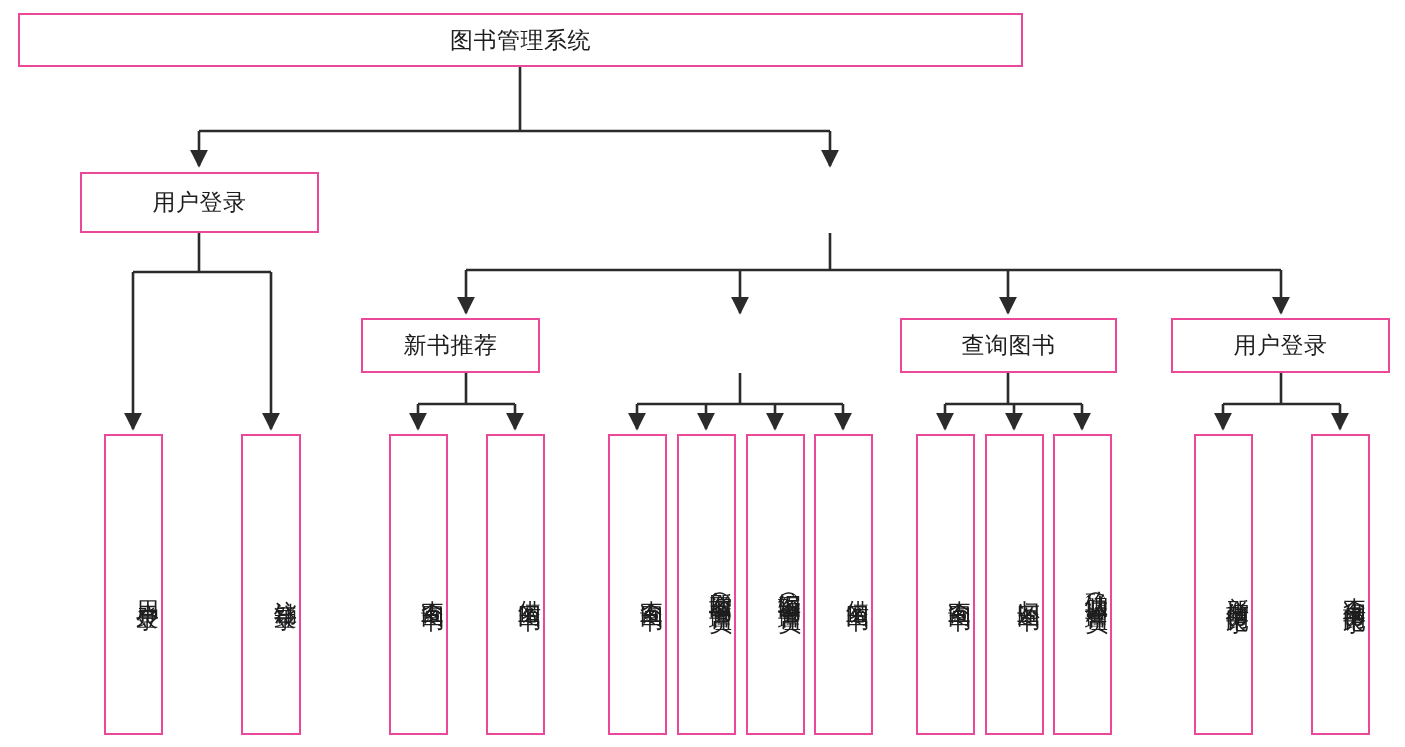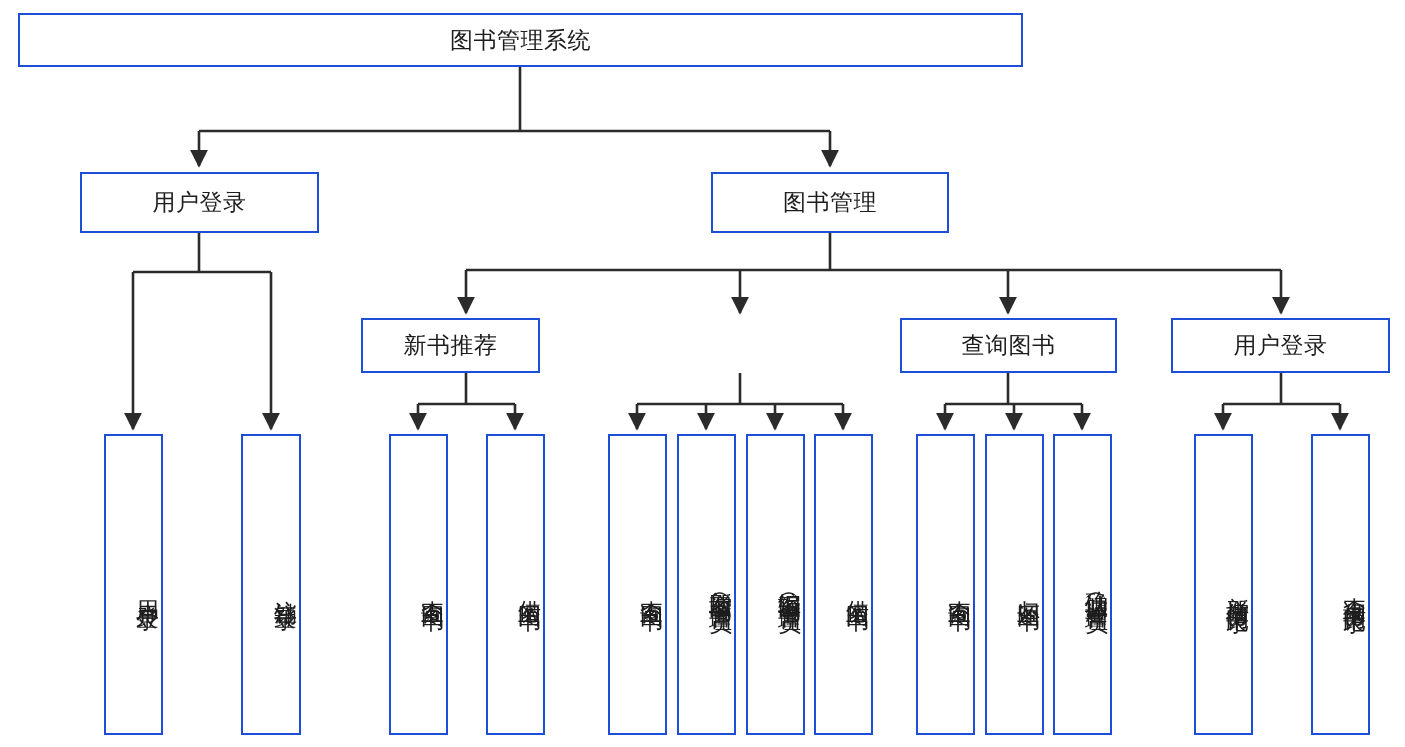--- a/index.html
+++ b/index.html
@@ -22,21 +22,21 @@
     position: absolute;
     left: 0;
     top: 0;
     width: 1405px;
     height: 747px;
     pointer-events: none;
   }
   .node {
     position: absolute;
     box-sizing: border-box;
-    border: 2px solid #1d4ed8;
+    border: 2px solid #ec4899;
     background: #ffffff;
     display: flex;
     align-items: center;
     justify-content: center;
     color: #1d1d1d;
     line-height: 1.14;
   }
   .node-h {
     font-size: 23px;
     letter-spacing: 0.5px;
@@ -116,21 +116,20 @@
       <path d="M 1281 373 L 1281 404"></path>
       <path d="M 1223 404 L 1340 404"></path>
       <path d="M 1223 404 L 1223 429" marker-end="url(#arrow)"></path>
       <path d="M 1340 404 L 1340 429" marker-end="url(#arrow)"></path>
     </g>
   </svg>
 
   <div class="node node-h" style="left:18px; top:13px; width:1005px; height:54px;">图书管理系统</div>
 
   <div class="node node-h" style="left:80px; top:172px; width:239px; height:61px;">用户登录</div>
-  <div class="node node-h" style="left:711px; top:172px; width:238px; height:61px;">图书管理</div>
 
   <div class="node node-h" style="left:361px; top:318px; width:179px; height:55px;">新书推荐</div>
   <div class="node node-h" style="left:900px; top:318px; width:217px; height:55px;">查询图书</div>
   <div class="node node-h" style="left:1171px; top:318px; width:219px; height:55px;">用户登录</div>
 
   <div class="node node-v" style="left:104px; top:434px; width:59px; height:301px;">用户登录</div>
   <div class="node node-v" style="left:241px; top:434px; width:60px; height:301px;">注销登录</div>
 
   <div class="node node-v" style="left:389px; top:434px; width:59px; height:301px;">查询图书</div>
   <div class="node node-v" style="left:486px; top:434px; width:59px; height:301px;">借阅图书</div>

